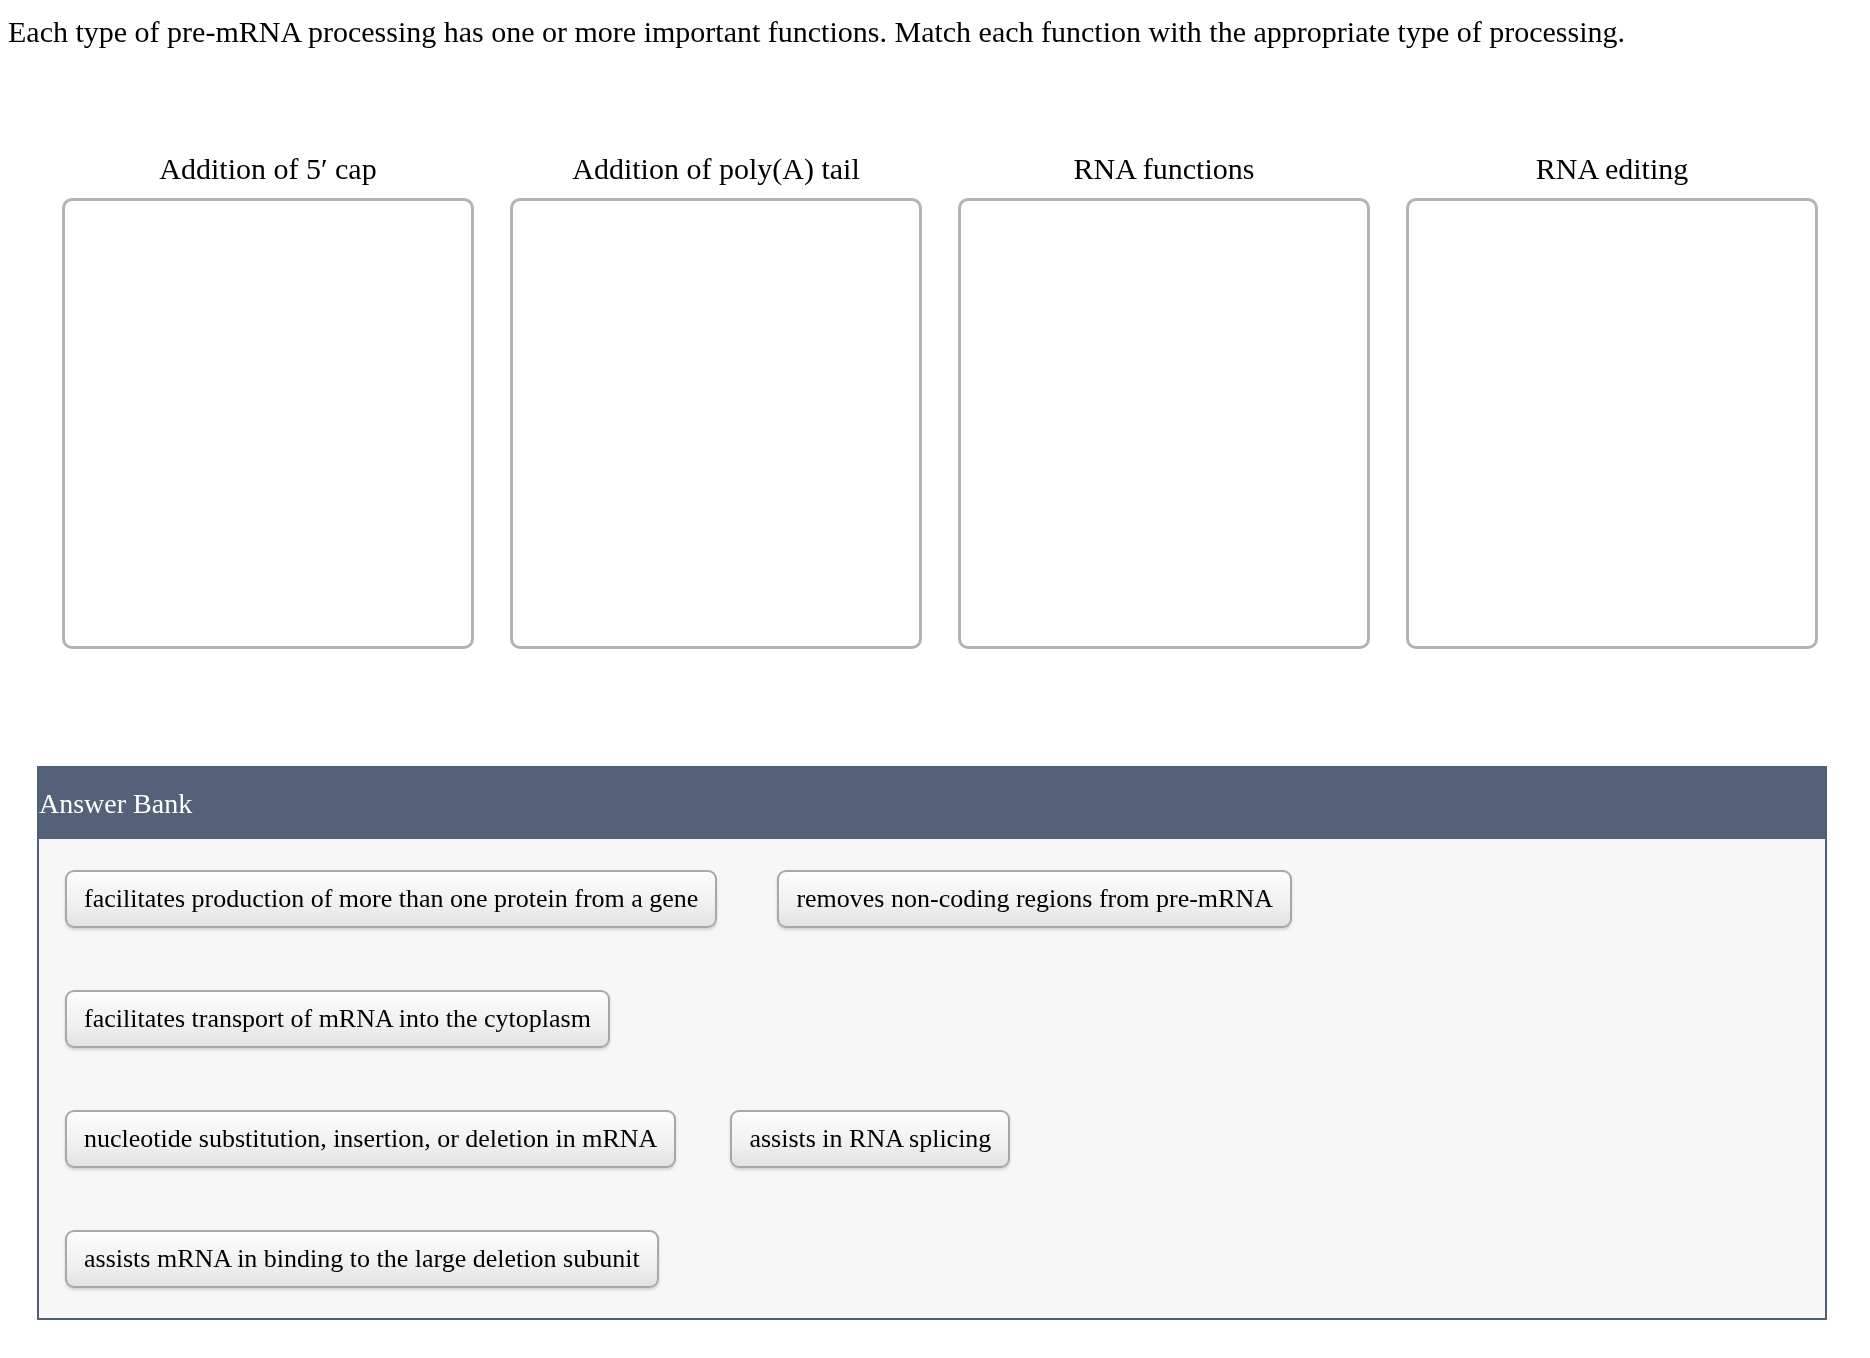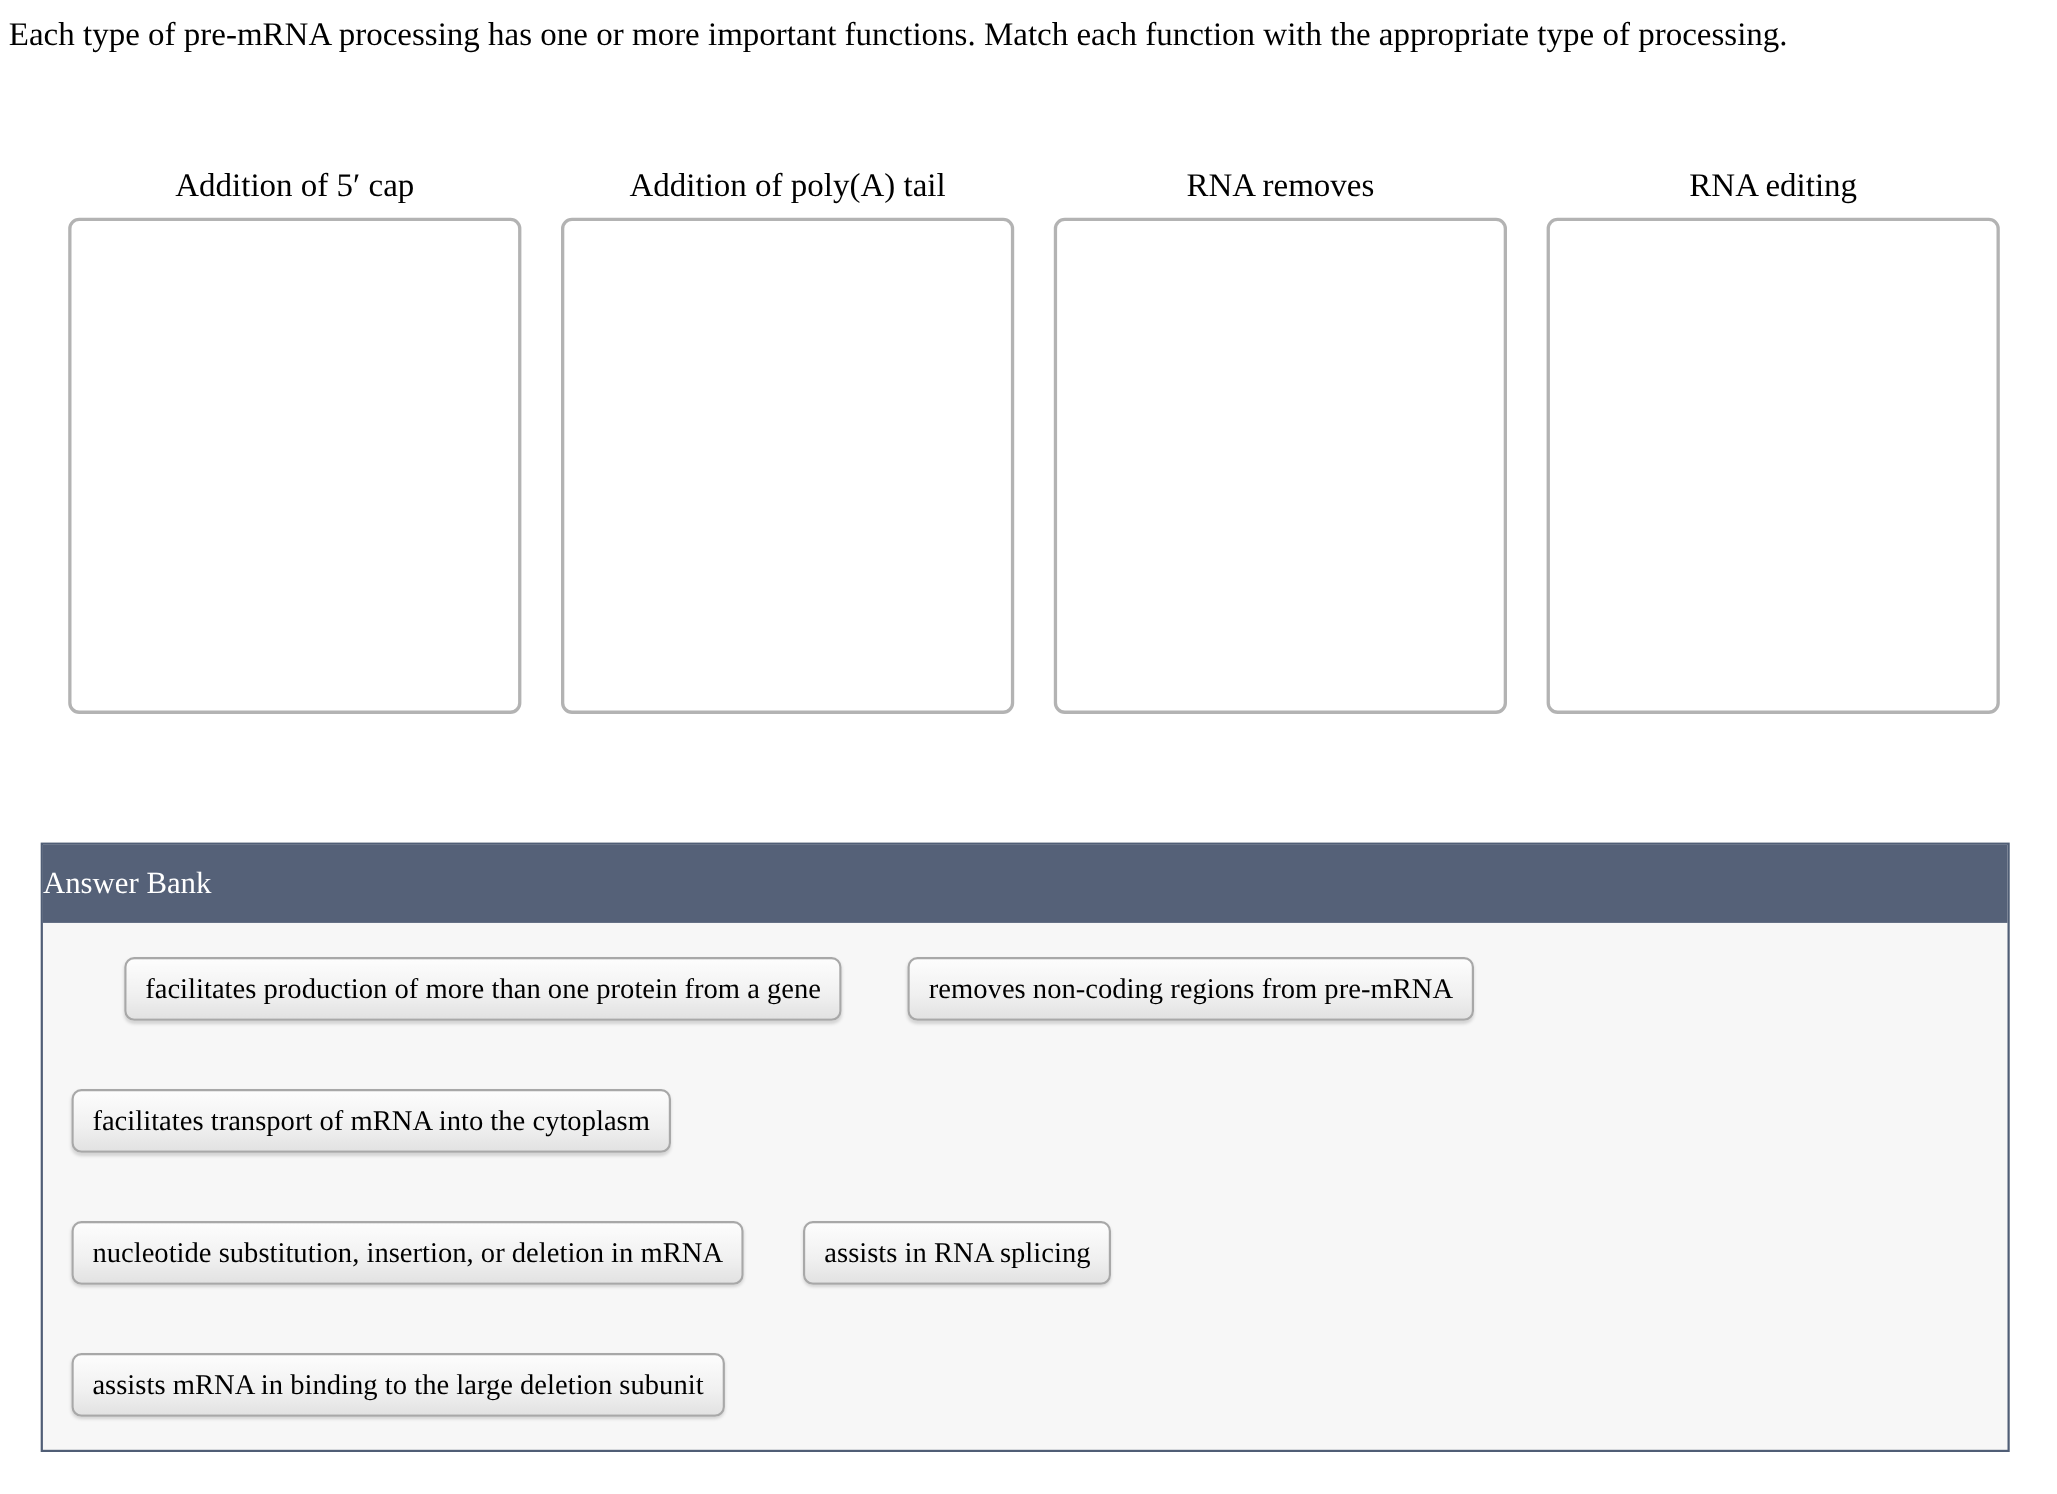--- a/index.html
+++ b/index.html
@@ -70,21 +70,21 @@
   }
   .ab-body {
     padding: 31px 0 0 26px;
   }
   .ab-row {
     display: flex;
     align-items: flex-start;
     margin-bottom: 62px;
   }
   .ab-row:last-child { margin-bottom: 0; }
-  .ab-row-1 { gap: 60px; margin-left: 48px; }
+  .ab-row-1 { gap: 60px; }
   .ab-row-2 { gap: 42px; }
   .ab-row-3 { gap: 54px; }
 
   .chip {
     height: 58px;
     box-sizing: border-box;
     display: flex;
     align-items: center;
     padding: 0 17px;
     font-size: 26px;
@@ -104,21 +104,21 @@
 <div class="bins">
   <div class="bin">
     <div class="bin-label">Addition of 5′ cap</div>
     <div class="bin-box"></div>
   </div>
   <div class="bin">
     <div class="bin-label">Addition of poly(A) tail</div>
     <div class="bin-box"></div>
   </div>
   <div class="bin">
-    <div class="bin-label">RNA removes</div>
+    <div class="bin-label">RNA functions</div>
     <div class="bin-box"></div>
   </div>
   <div class="bin">
     <div class="bin-label">RNA editing</div>
     <div class="bin-box"></div>
   </div>
 </div>
 
 <div class="answer-bank">
   <div class="ab-header">

